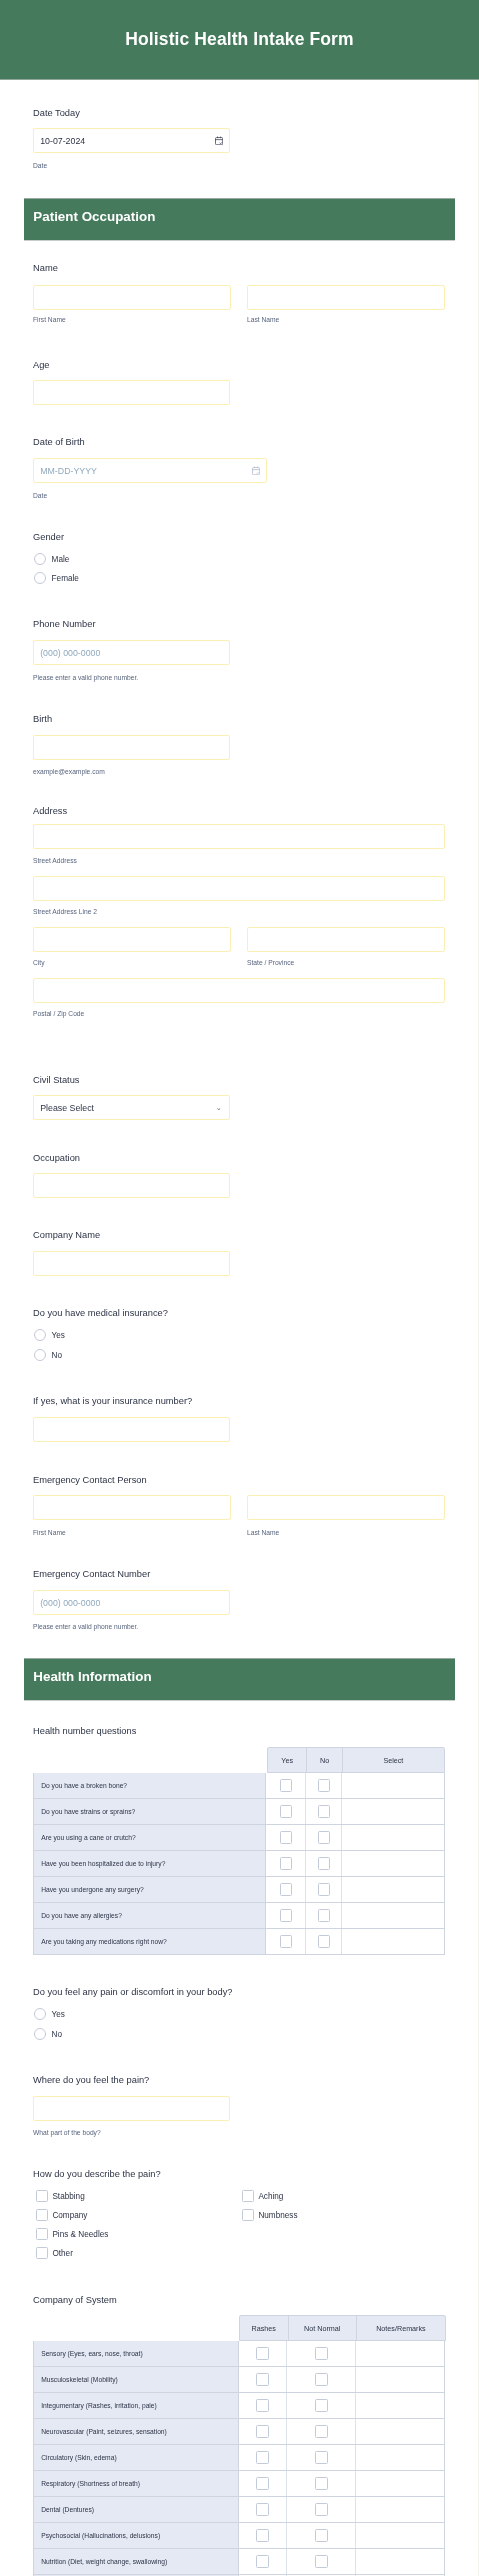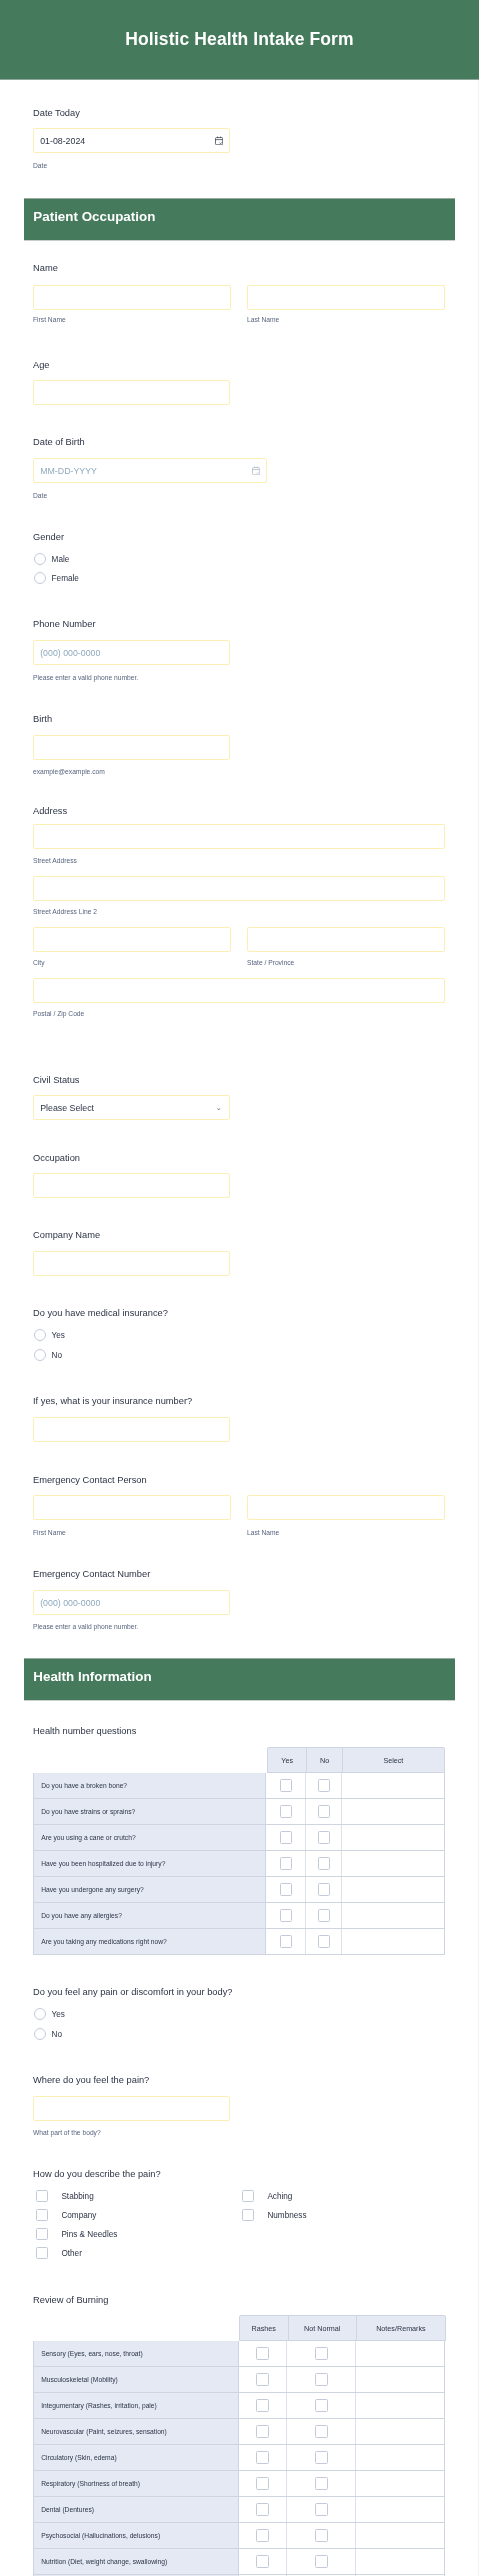--- a/index.html
+++ b/index.html
@@ -12,21 +12,21 @@
   .section-head span { position: absolute; left: 9.3px; top: 10.3px; color: #fff; font-size: 13.4px; font-weight: 700; }
   .label { position: absolute; left: 33px; font-size: 9.3px; color: #2c3345; font-weight: 500; }
   .sublabel { position: absolute; font-size: 6.7px; color: #57647e; }
   .input { position: absolute; height: 25px; border: 0.5px solid #fcefb3; border-radius: 2.1px; background: #fff; }
   .input .txt { position: absolute; left: 6.2px; top: 6.7px; font-size: 8.8px; color: #2c3345; }
   .input .ph { position: absolute; left: 6.2px; top: 6.7px; font-size: 8.8px; color: #8fa9bd; }
   .cal-icon { position: absolute; right: 6.2px; top: 7.2px; width: 8.2px; height: 9.3px; }
   .sel-arrow { position: absolute; right: 7.2px; top: 7.2px; font-size: 7.2px; color: #57647e; }
   .radio { position: absolute; left: 34px; display: flex; align-items: center; gap: 5.2px; font-size: 8.2px; color: #2c3345; }
   .radio .circle { width: 12.4px; height: 12.4px; border: 0.8px solid #c3cad8; border-radius: 50%; background: #fff; }
-  .check { position: absolute; display: flex; align-items: center; gap: 13px; font-size: 8.2px; color: #2c3345; }
+  .check { position: absolute; display: flex; align-items: center; gap: 4px; font-size: 8.2px; color: #2c3345; }
   .check .box { width: 12.4px; height: 12.4px; border: 0.8px solid #c3cad8; border-radius: 1.5px; background: #fff; }
   .matrix-head { position: absolute; background: #e4e9f4; border: 0.5px solid #cfd5e0; border-radius: 2.1px 2.1px 0 0; display: flex; }
   .matrix-head div { display: flex; align-items: center; justify-content: center; font-size: 7.2px; color: #2c3345; border-right: 0.5px solid #cfd5e0; height: 100%; }
   .matrix-head div:last-child { border-right: none; }
   .matrix-row { position: absolute; left: 33px; width: 412px; height: 26px; display: flex; border-bottom: 0.5px solid #cfd5e0; }
   .matrix-row .q { background: #e4e9f4; display: flex; align-items: center; padding-left: 7.2px; font-size: 6.7px; color: #2c3345; border-right: 0.5px solid #cfd5e0; border-left: 0.5px solid #cfd5e0; }
   .matrix-row .c { display: flex; align-items: center; justify-content: center; border-right: 0.5px solid #dde2ea; background: #fff; }
   .matrix-row .c .box { width: 12.4px; height: 12.4px; border: 0.8px solid #c3cad8; border-radius: 1.5px; background: #fff; }
   .matrix-row .r { background: #fff; border-right: 0.5px solid #cfd5e0; }
 </style>
@@ -34,21 +34,21 @@
 <body>
 
 <div class="page-edge"></div>
 
 <div class="header">
   <h1>Holistic Health Intake Form</h1>
 </div>
 
 <div class="label" style="top:108px">Date Today</div>
 <div class="input" style="left:33px;top:128px;width:197px">
-  <span class="txt">01-08-2024</span>
+  <span class="txt">10-07-2024</span>
   <svg class="cal-icon" viewBox="0 0 16 18">
       <rect x="1" y="3" width="14" height="14" rx="2" fill="none" stroke="#2c3345" stroke-width="1.4"></rect>
       <line x1="1" y1="7" x2="15" y2="7" stroke="#2c3345" stroke-width="1.4"></line>
       <line x1="5" y1="1" x2="5" y2="4" stroke="#2c3345" stroke-width="1.4"></line>
       <line x1="11" y1="1" x2="11" y2="4" stroke="#2c3345" stroke-width="1.4"></line>
       <path d="M9 13 l2 2 l3 -3" fill="none" stroke="#2c3345" stroke-width="1.3"></path>
     </svg>
 </div>
 <div class="sublabel" style="left:33px;top:162px">Date</div>
 
@@ -263,21 +263,21 @@
   </div>
 <div class="check" style="left:36px;top:2228px">
     <span class="box"></span>
     <span>Pins &amp; Needles</span>
   </div>
 <div class="check" style="left:36px;top:2247px">
     <span class="box"></span>
     <span>Other</span>
   </div>
 
-<div class="label" style="top:2295px">Review of Burning</div>
+<div class="label" style="top:2295px">Company of System</div>
 <div class="matrix-head" style="left:239px;top:2315px;width:207px;height:26px">
   <div style="width:49px">Rashes</div>
   <div style="width:69px">Not Normal</div>
   <div style="width:89px">Notes/Remarks</div>
 </div>
 <div id="review-rows">
     <div class="matrix-row" style="top: 2341px;">
       <div class="q" style="width:206px">Sensory (Eyes, ears, nose, throat)</div>
       <div class="c" style="width:49px">
         <span class="box"></span>

